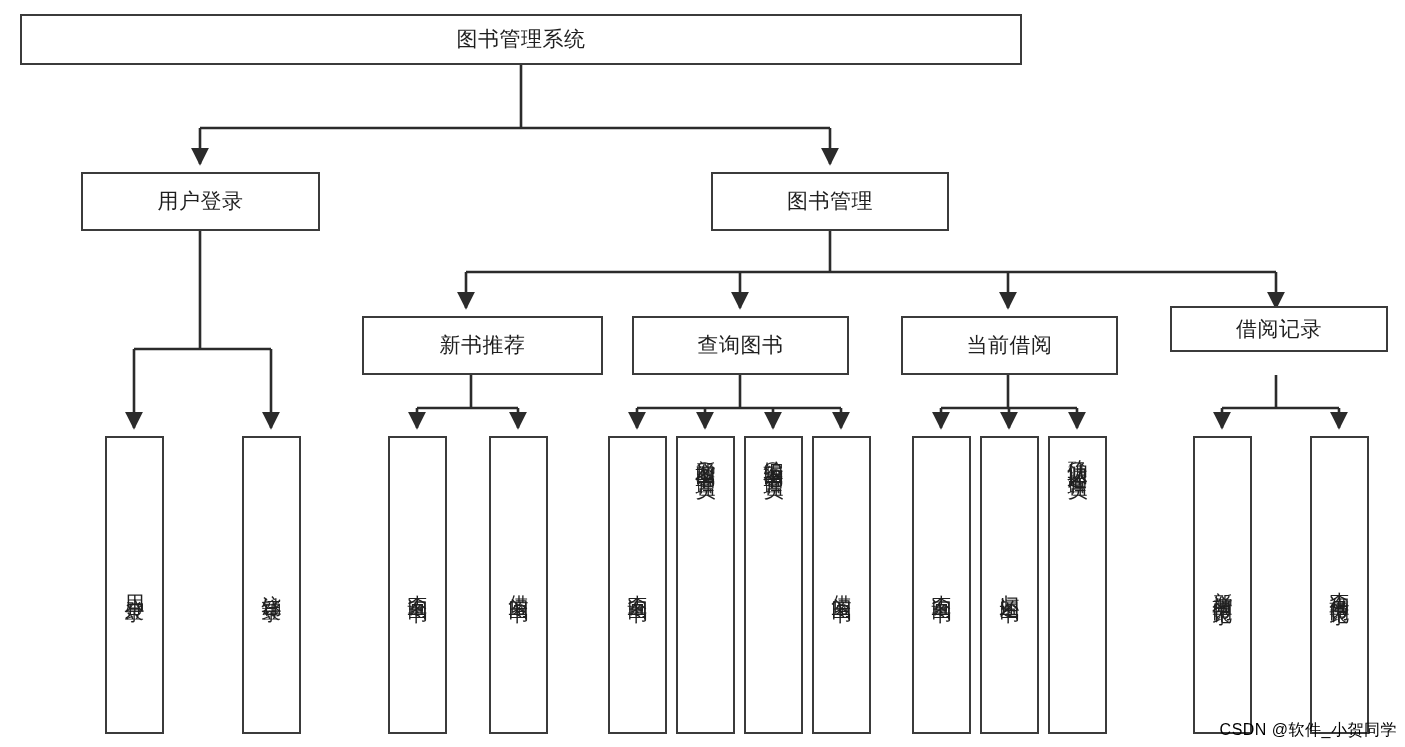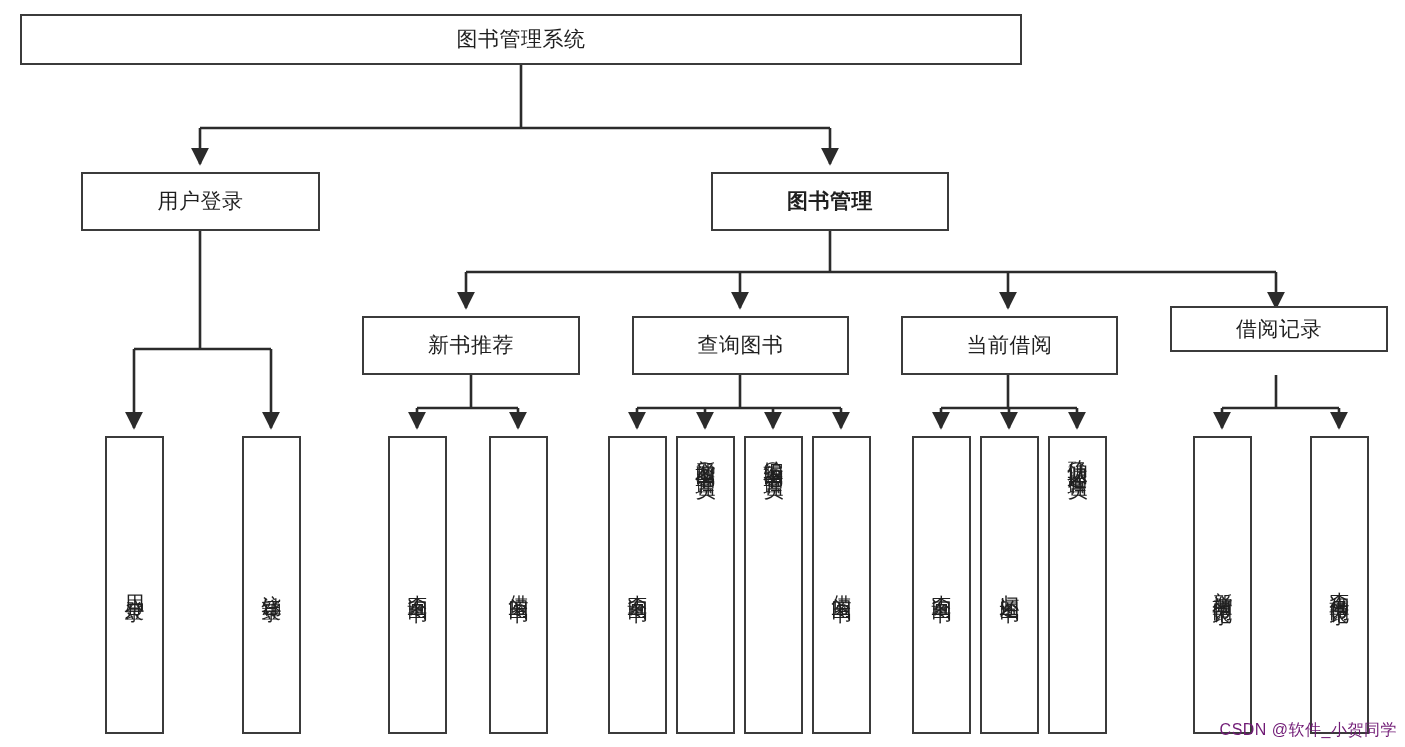--- a/index.html
+++ b/index.html
@@ -60,21 +60,21 @@
   }
   .node.vertical.centered {
     align-items: center;
     padding-top: 0;
   }
   .watermark {
     position: absolute;
     right: 8px;
     bottom: 6px;
     font-size: 16px;
-    color: #701a75;
+    color: #000000;
     letter-spacing: 0.5px;
     white-space: nowrap;
     z-index: 5;
   }
 </style>
 </head>
 <body>
 
 <div id="diagram-root">
 
@@ -128,25 +128,25 @@
     </g>
   </svg>
 
   <div class="node" style="left:20px; top:14px; width:1002px; height:51px;">
     <span class="node-label">图书管理系统</span>
   </div>
 
   <div class="node" style="left:81px; top:172px; width:239px; height:59px;">
     <span class="node-label">用户登录</span>
   </div>
-  <div class="node" style="left:711px; top:172px; width:238px; height:59px;font-weight:bold;">
+  <div class="node" style="left:711px; top:172px; width:238px; height:59px;">
     <span class="node-label">图书管理</span>
   </div>
 
-  <div class="node" style="left:362px; top:316px; width:218px; height:59px;">
+  <div class="node" style="left:362px; top:316px; width:241px; height:59px;">
     <span class="node-label">新书推荐</span>
   </div>
   <div class="node" style="left:632px; top:316px; width:217px; height:59px;">
     <span class="node-label">查询图书</span>
   </div>
   <div class="node" style="left:901px; top:316px; width:217px; height:59px;align-items:center;">
     <span class="node-label">当前借阅</span>
   </div>
   <div class="node" style="left:1170px; top:306px; width:218px; height:46px;">
     <span class="node-label">借阅记录</span>

